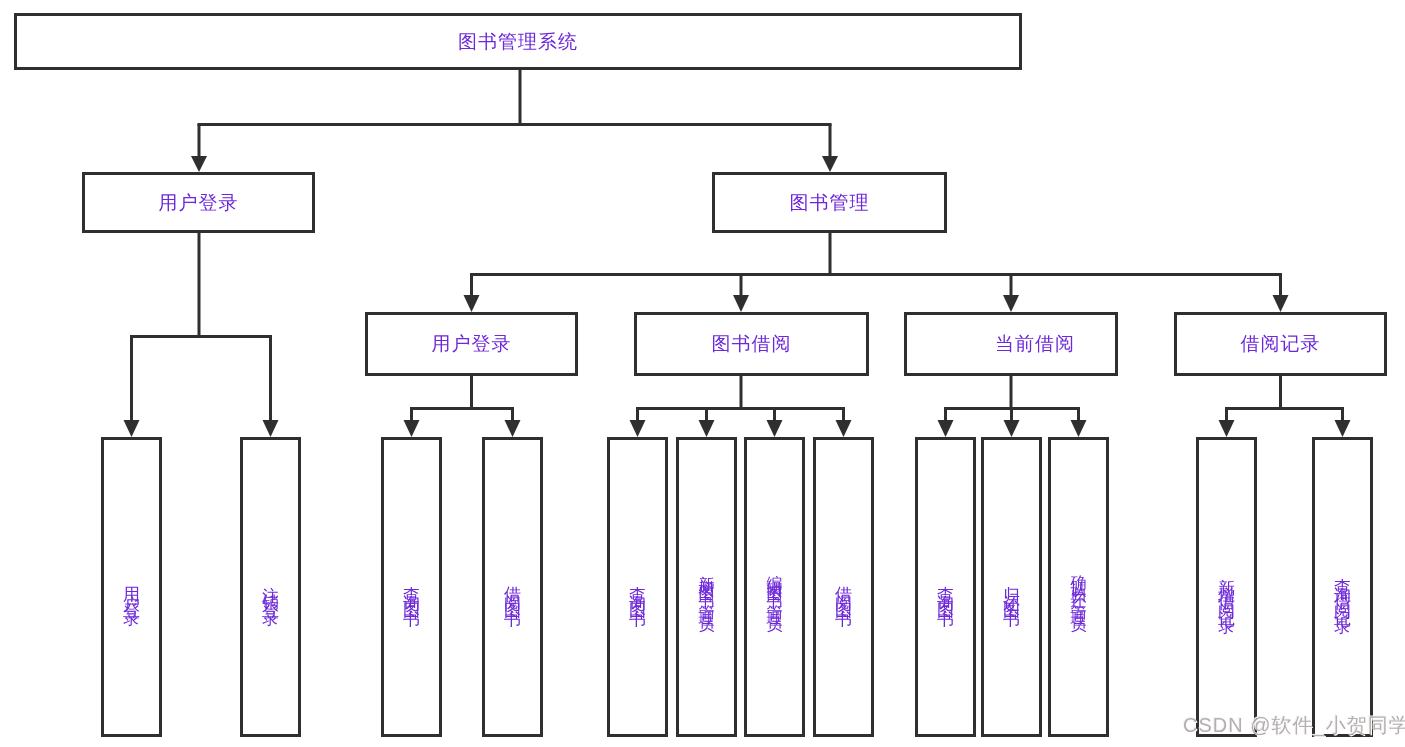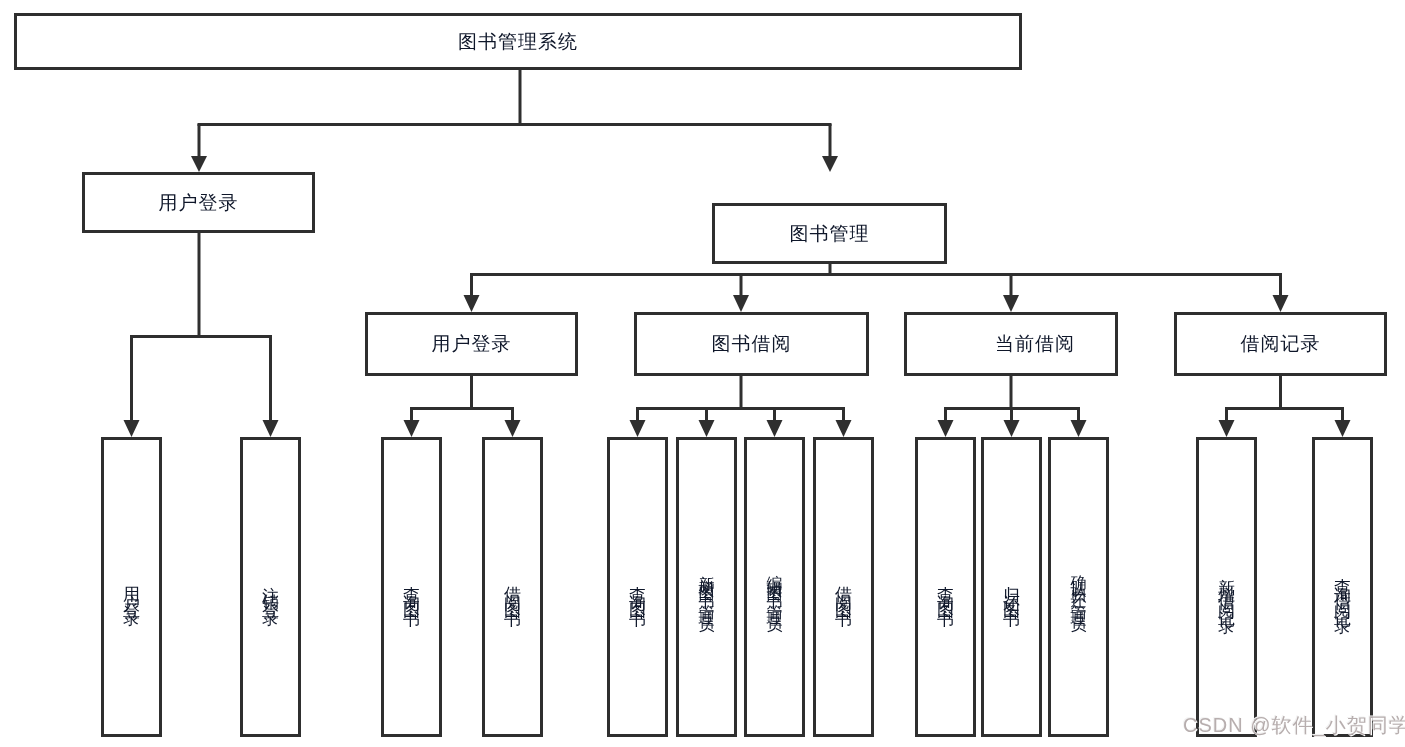--- a/index.html
+++ b/index.html
@@ -12,21 +12,21 @@
   }
   .canvas svg{position:absolute;left:0;top:0;}
   .box{
     position:absolute;
     box-sizing:border-box;
     border:3px solid #2f2f2f;
     background:#ffffff;
     display:flex;
     align-items:center;
     justify-content:center;
-    color:#0f172a;
+    color:#6d28d9;
     font-size:19px;
     font-weight:500;
     letter-spacing:1px;
     text-align:center;
   }
   .leaf{
     writing-mode:vertical-rl;
     text-orientation:mixed;
     font-size:17px;
     letter-spacing:8px;
@@ -111,21 +111,21 @@
       <polygon points="1003.5,420 1019.5,420 1011.5,437"></polygon>
       <polygon points="1070.5,420 1086.5,420 1078.5,437"></polygon>
       <polygon points="1218.5,420 1234.5,420 1226.5,437"></polygon>
       <polygon points="1334.5,420 1350.5,420 1342.5,437"></polygon>
     </g>
   </svg>
 
   <div class="box" style="left:14px;top:13px;width:1008px;height:57px;">图书管理系统</div>
 
   <div class="box" style="left:82px;top:172px;width:233px;height:61px;">用户登录</div>
-  <div class="box" style="left:712px;top:172px;width:235px;height:61px;margin-top:31px;">图书管理</div>
+  <div class="box" style="left:712px;top:172px;width:235px;height:61px;">图书管理</div>
 
   <div class="box" style="left:365px;top:312px;width:213px;height:64px;">用户登录</div>
   <div class="box" style="left:634px;top:312px;width:235px;height:64px;">图书借阅</div>
   <div class="box" style="left:904px;top:312px;width:214px;height:64px;padding-left:48px;">当前借阅</div>
   <div class="box" style="left:1174px;top:312px;width:213px;height:64px;">借阅记录</div>
 
   <div class="box leaf" style="left:101px;top:437px;width:61px;height:300px;">用户登录</div>
   <div class="box leaf" style="left:240px;top:437px;width:61px;height:300px;">注销登录</div>
 
   <div class="box leaf" style="left:381px;top:437px;width:61px;height:300px;">查询图书</div>

